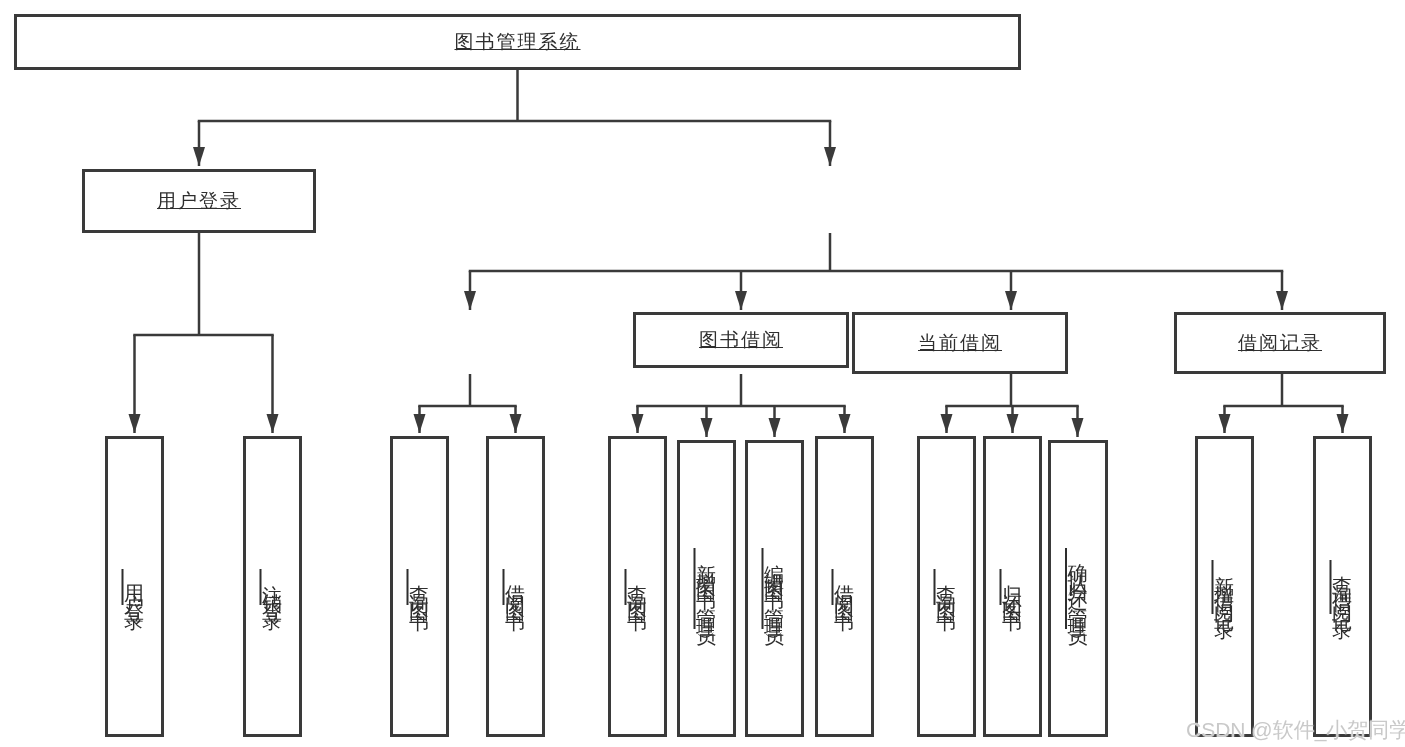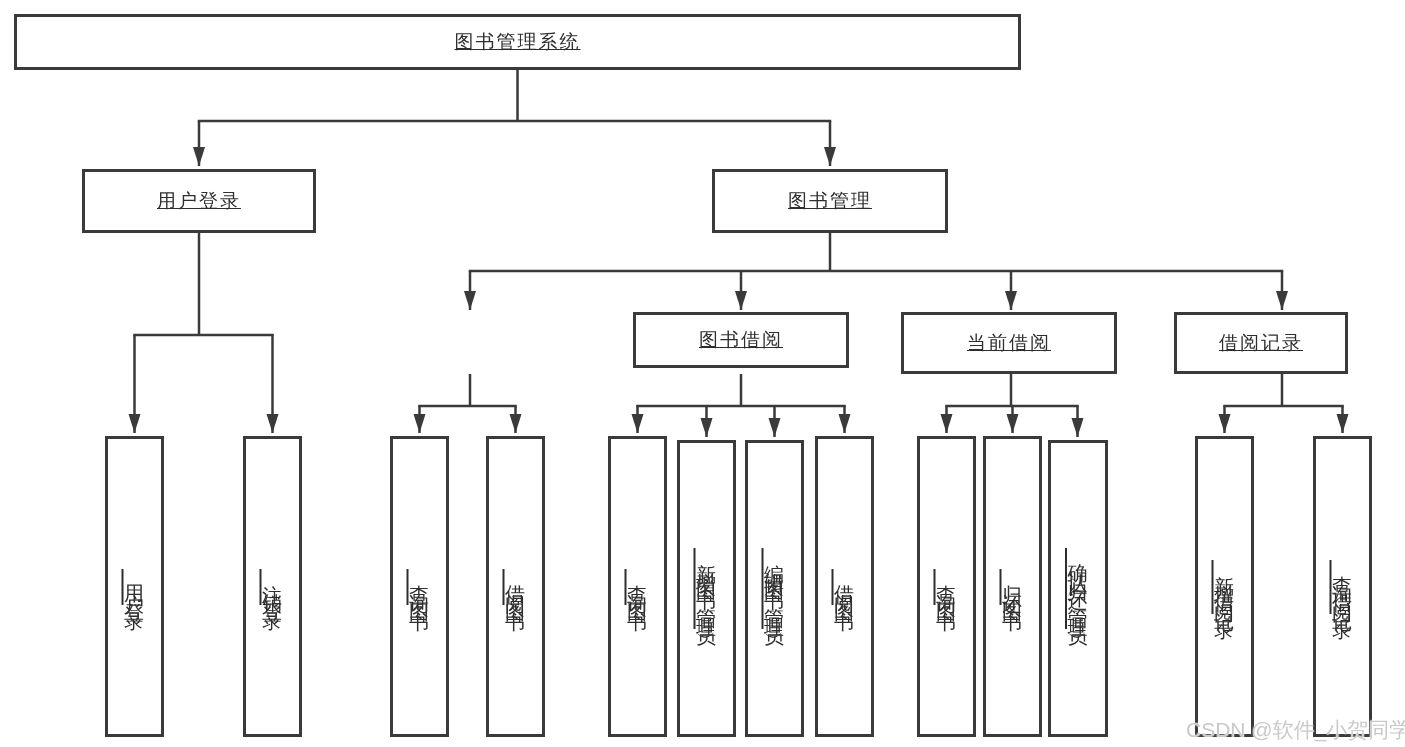--- a/index.html
+++ b/index.html
@@ -126,31 +126,28 @@
     </g>
   </svg>
 
   <div class="box" style="left:14px;top:14px;width:1007px;height:56px">
     <span class="h-label">图书管理系统</span>
   </div>
 
   <div class="box" style="left:82px;top:169px;width:234px;height:64px">
     <span class="h-label">用户登录</span>
   </div>
-  <div class="box" style="left:712px;top:169px;width:236px;height:64px">
-    <span class="h-label">图书管理</span>
-  </div>
 
   <div class="box" style="left:633px;top:312px;width:216px;height:56px">
     <span class="h-label">图书借阅</span>
   </div>
-  <div class="box" style="left:901px;top:312px;width:216px;height:62px">
+  <div class="box" style="left:852px;top:312px;width:216px;height:62px">
     <span class="h-label">当前借阅</span>
   </div>
-  <div class="box" style="left:1174px;top:312px;width:174px;height:62px">
+  <div class="box" style="left:1174px;top:312px;width:212px;height:62px">
     <span class="h-label">借阅记录</span>
   </div>
 
   <div class="box" style="left:105px;top:436px;width:59px;height:301px">
     <span class="v-label">用户登录</span>
   </div>
   <div class="box" style="left:243px;top:436px;width:59px;height:301px">
     <span class="v-label">注销登录</span>
   </div>
 

